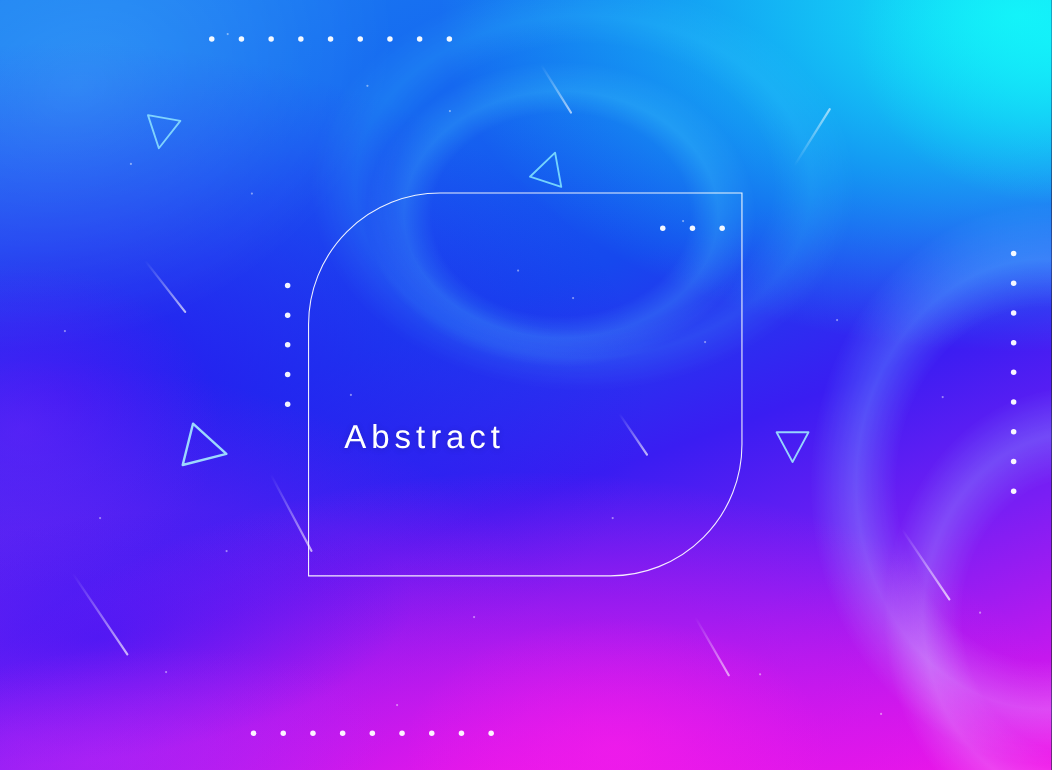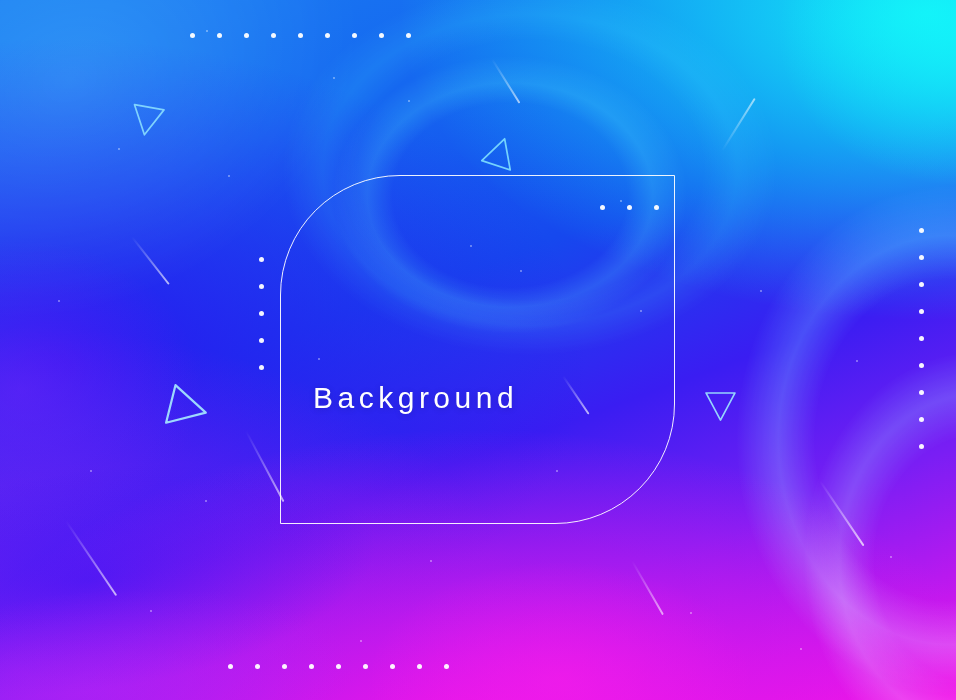--- a/index.html
+++ b/index.html
@@ -293,16 +293,16 @@
         <div class="dot" style="left: 363px; top: 664px; opacity: 0.95;"></div>
         <div class="dot" style="left: 390px; top: 664px; opacity: 0.95;"></div>
         <div class="dot" style="left: 417px; top: 664px; opacity: 0.95;"></div>
         <div class="dot" style="left: 444px; top: 664px; opacity: 0.95;"></div>
       </div>
     </div>
 
   <div id="frame-squircle"></div>
 
   <div id="headline">
-    <span class="line">Background</span>
+    <span class="line">Abstract</span>
   </div>
 
 </div>
 
 </body></html>

